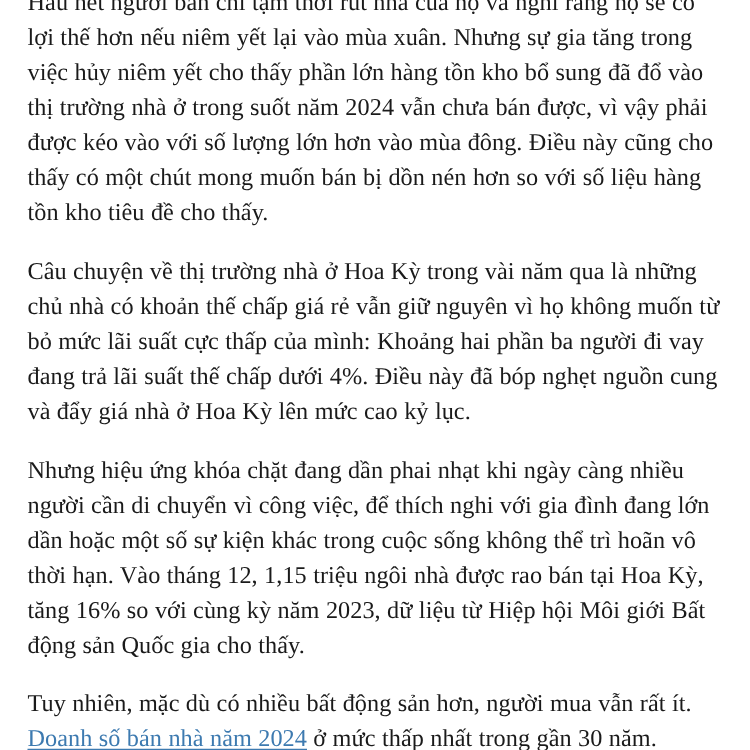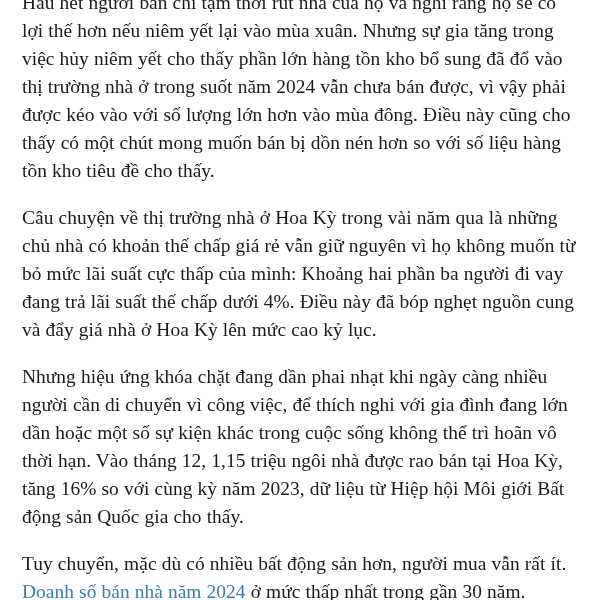--- a/index.html
+++ b/index.html
@@ -46,15 +46,15 @@
 <body>
 
 <main id="article-body">
 
   <p class="para">Hầu hết người bán chỉ tạm thời rút nhà của họ và nghĩ rằng họ sẽ có lợi thế hơn nếu niêm yết lại vào mùa xuân. Nhưng sự gia tăng trong việc hủy niêm yết cho thấy phần lớn hàng tồn kho bổ sung đã đổ vào thị trường nhà ở trong suốt năm 2024 vẫn chưa bán được, vì vậy phải được kéo vào với số lượng lớn hơn vào mùa đông. Điều này cũng cho thấy có một chút mong muốn bán bị dồn nén hơn so với số liệu hàng tồn kho tiêu đề cho thấy.</p>
 
   <p class="para">Câu chuyện về thị trường nhà ở Hoa Kỳ trong vài năm qua là những chủ nhà có khoản thế chấp giá rẻ vẫn giữ nguyên vì họ không muốn từ bỏ mức lãi suất cực thấp của mình: Khoảng hai phần ba người đi vay đang trả lãi suất thế chấp dưới 4%. Điều này đã bóp nghẹt nguồn cung và đẩy giá nhà ở Hoa Kỳ lên mức cao kỷ lục.</p>
 
   <p class="para">Nhưng hiệu ứng khóa chặt đang dần phai nhạt khi ngày càng nhiều người cần di chuyển vì công việc, để thích nghi với gia đình đang lớn dần hoặc một số sự kiện khác trong cuộc sống không thể trì hoãn vô thời hạn. Vào tháng 12, 1,15 triệu ngôi nhà được rao bán tại Hoa Kỳ, tăng 16% so với cùng kỳ năm 2023, dữ liệu từ Hiệp hội Môi giới Bất động sản Quốc gia cho thấy.</p>
 
-  <p class="para"><span>Tuy chuyển, mặc dù có nhiều bất động sản hơn, người mua vẫn rất ít. </span><a class="inline-link" href="#">Doanh số bán nhà năm 2024</a><span> ở mức thấp nhất trong gần 30 năm.</span></p>
+  <p class="para"><span>Tuy nhiên, mặc dù có nhiều bất động sản hơn, người mua vẫn rất ít. </span><a class="inline-link" href="#">Doanh số bán nhà năm 2024</a><span> ở mức thấp nhất trong gần 30 năm.</span></p>
 
 </main>
 
 </body></html>

